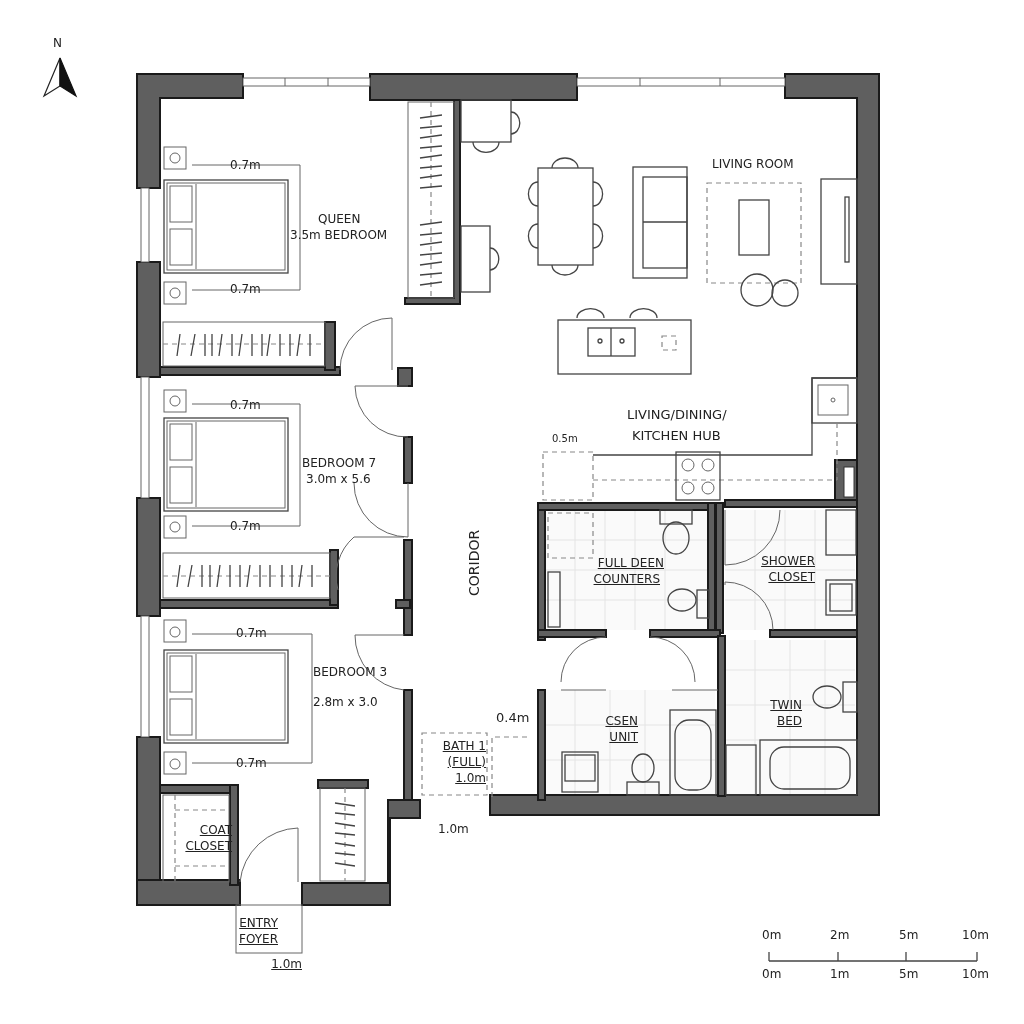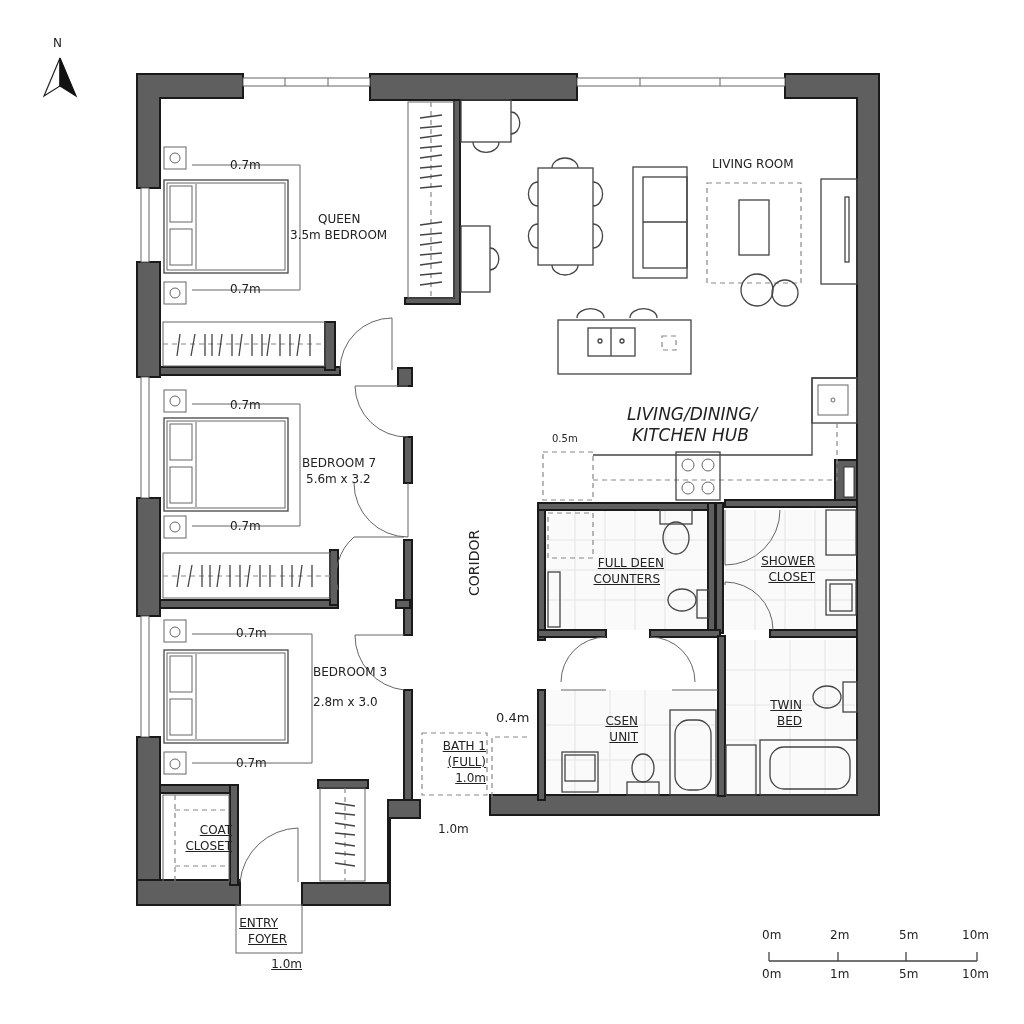--- a/index.html
+++ b/index.html
@@ -6,21 +6,21 @@
   body{width:1024px;height:1024px;position:relative;overflow:hidden;font-family:"DejaVu Sans","Liberation Sans",sans-serif;}
   svg{position:absolute;left:0;top:0;}
   .wall{fill:#5f5f5f;stroke:#1a1a1a;stroke-width:2;}
   .ln{fill:none;stroke:#444;stroke-width:1.3;}
   .thin{fill:none;stroke:#666;stroke-width:1;}
   .dash{fill:none;stroke:#888;stroke-width:1.2;stroke-dasharray:5 4;}
   .tile{stroke:#e4e4e4;stroke-width:1;}
   .win{fill:#fff;stroke:#666;stroke-width:1;}
   .lbl{position:absolute;color:#222;font-size:12px;line-height:16px;white-space:nowrap;}
   .c{text-align:right;text-decoration:underline;}
-  .big{font-size:17px;line-height:21px;font-style:italic;}
+  .big{font-size:13px;line-height:21px;}
 </style>
 </head>
 <body>
 
 <svg width="1024" height="1024" viewBox="0 0 1024 1024">
 
   <g>
     <polygon points="60,58 44,96 60,86" fill="#fff" stroke="#222" stroke-width="1.2"></polygon>
     <polygon points="60,58 76,96 60,86" fill="#111" stroke="#111" stroke-width="1.2"></polygon>
   </g>
@@ -270,21 +270,21 @@
 <div class="lbl" style="left:53px;top:35px;">N</div>
 
 <div class="lbl" style="left:230px;top:157px;">0.7m</div>
 <div class="lbl" style="left:230px;top:281px;">0.7m</div>
 <div class="lbl" style="left:318px;top:211px;">QUEEN</div>
 <div class="lbl" style="left:290px;top:227px;">3.5m BEDROOM</div>
 
 <div class="lbl" style="left:230px;top:397px;">0.7m</div>
 <div class="lbl" style="left:230px;top:518px;">0.7m</div>
 <div class="lbl" style="left:302px;top:455px;">BEDROOM 7</div>
-<div class="lbl" style="left:306px;top:471px;">5.6m x 3.2</div>
+<div class="lbl" style="left:306px;top:471px;">3.0m x 5.6</div>
 
 <div class="lbl" style="left:236px;top:625px;">0.7m</div>
 <div class="lbl" style="left:236px;top:755px;">0.7m</div>
 <div class="lbl" style="left:313px;top:664px;">BEDROOM 3</div>
 <div class="lbl" style="left:313px;top:694px;">2.8m x 3.0</div>
 
 <div class="lbl" style="left:712px;top:156px;">LIVING ROOM</div>
 <div class="lbl big" style="left:627px;top:404px;">LIVING/DINING/</div>
 <div class="lbl big" style="left:632px;top:425px;">KITCHEN HUB</div>
 <div class="lbl" style="left:552px;top:431px;font-size:10px;">0.5m</div>
@@ -303,21 +303,21 @@
 <div class="lbl c" style="left:420px;top:738px;width:66px;">BATH 1</div>
 <div class="lbl c" style="left:420px;top:754px;width:66px;">(FULL)</div>
 <div class="lbl c" style="left:420px;top:770px;width:66px;">1.0m</div>
 <div class="lbl" style="left:496px;top:710px;font-size:13px;">0.4m</div>
 <div class="lbl" style="left:438px;top:821px;">1.0m</div>
 
 <div class="lbl c" style="left:166px;top:822px;width:66px;">COAT</div>
 <div class="lbl c" style="left:166px;top:838px;width:66px;">CLOSET</div>
 
 <div class="lbl c" style="left:236px;top:915px;width:42px;">ENTRY</div>
-<div class="lbl c" style="left:241px;top:931px;width:46px;">FOYER</div>
+<div class="lbl c" style="left:232px;top:931px;width:46px;">FOYER</div>
 <div class="lbl c" style="left:236px;top:956px;width:66px;">1.0m</div>
 
 <div class="lbl" style="left:762px;top:927px;">0m</div>
 <div class="lbl" style="left:830px;top:927px;">2m</div>
 <div class="lbl" style="left:899px;top:927px;">5m</div>
 <div class="lbl" style="left:962px;top:927px;">10m</div>
 <div class="lbl" style="left:762px;top:966px;">0m</div>
 <div class="lbl" style="left:830px;top:966px;">1m</div>
 <div class="lbl" style="left:899px;top:966px;">5m</div>
 <div class="lbl" style="left:962px;top:966px;">10m</div>

